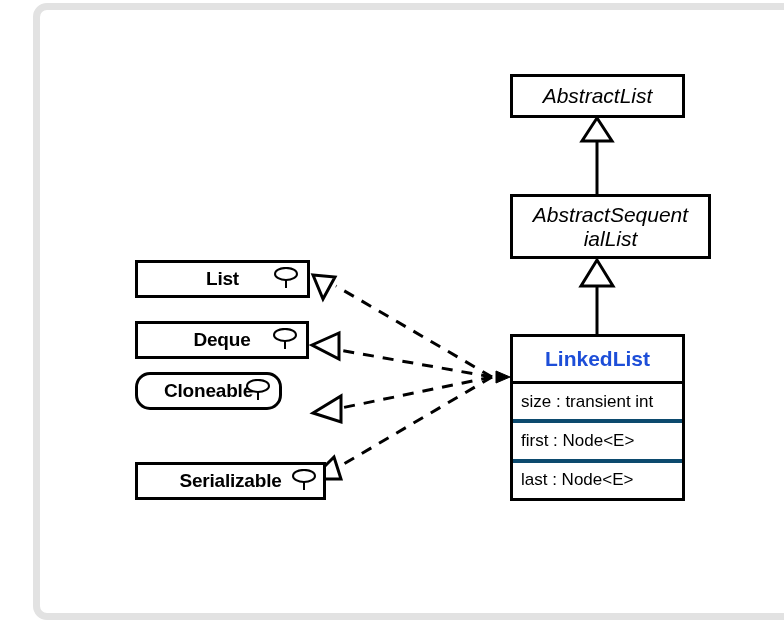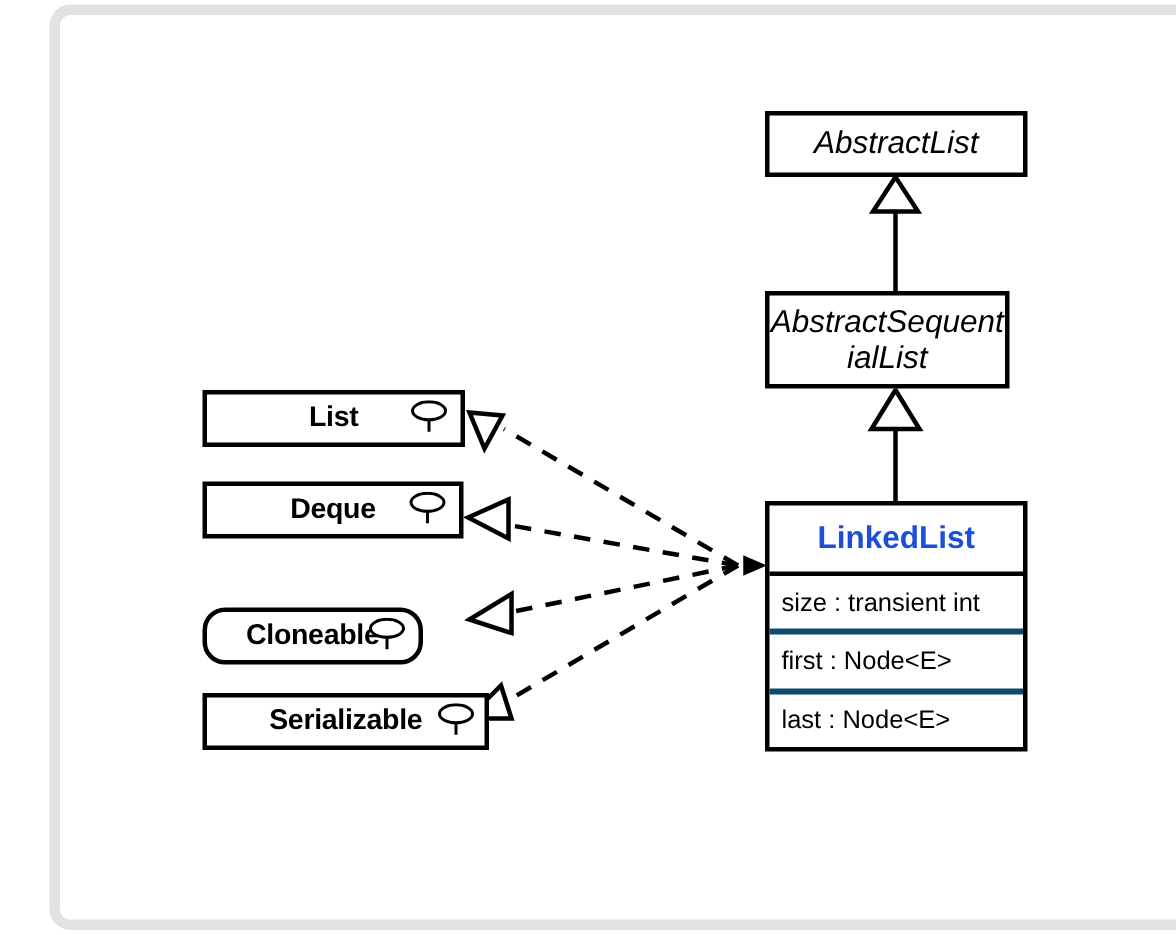--- a/index.html
+++ b/index.html
@@ -174,21 +174,21 @@
     <g>
       <line x1="462" y1="377" x2="307" y2="468" stroke="#000" stroke-width="3" stroke-dasharray="11,9" stroke-linecap="butt"></line>
       <polygon points="282,479 304,457 311,479" fill="#ffffff" stroke="#000" stroke-width="3"></polygon>
     </g>
   </svg>
 
   <div class="uml-box abstract-box" style="left:480px; top:74px; width:175px; height:44px;">
     <span class="abstract-label">AbstractList</span>
   </div>
 
-  <div class="uml-box abstract-box" style="left:480px; top:194px; width:163px; height:65px;">
+  <div class="uml-box abstract-box" style="left:480px; top:194px; width:201px; height:65px;">
     <span class="abstract-label">
       <span>AbstractSequent</span><br>
       <span>ialList</span>
     </span>
   </div>
 
   <div class="uml-box class-box" style="left:480px; top:334px; width:175px; height:167px;">
     <div class="class-header">LinkedList</div>
     <div class="class-attr">size : transient int</div>
     <div class="class-attr">first : Node&lt;E&gt;</div>
@@ -204,21 +204,21 @@
   </div>
 
   <div class="iface-box" style="left:105px; top:321px; width:174px; height:38px;">
     <span class="iface-label">Deque</span>
     <svg class="lollipop" viewBox="0 0 26 22">
       <ellipse cx="13" cy="7" rx="11" ry="6" fill="#ffffff" stroke="#000" stroke-width="2"></ellipse>
       <line x1="13" y1="13" x2="13" y2="21" stroke="#000" stroke-width="2"></line>
     </svg>
   </div>
 
-  <div class="iface-box" style="left:105px; top:405px; width:147px; height:38px;border-radius:15px;">
+  <div class="iface-box" style="left:105px; top:372px; width:147px; height:38px;border-radius:15px;">
     <span class="iface-label">Cloneable</span>
     <svg class="lollipop" viewBox="0 0 26 22">
       <ellipse cx="13" cy="7" rx="11" ry="6" fill="#ffffff" stroke="#000" stroke-width="2"></ellipse>
       <line x1="13" y1="13" x2="13" y2="21" stroke="#000" stroke-width="2"></line>
     </svg>
   </div>
 
   <div class="iface-box" style="left:105px; top:462px; width:191px; height:38px;">
     <span class="iface-label">Serializable</span>
     <svg class="lollipop" viewBox="0 0 26 22" style="right:6px;">

